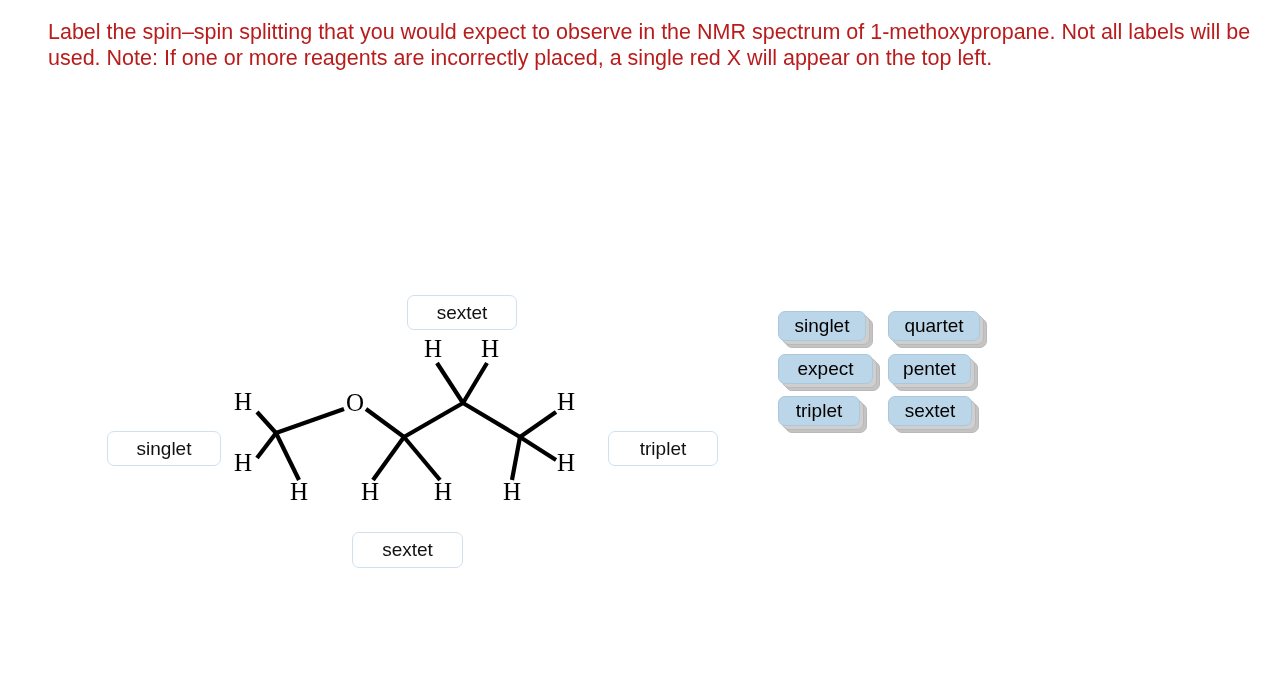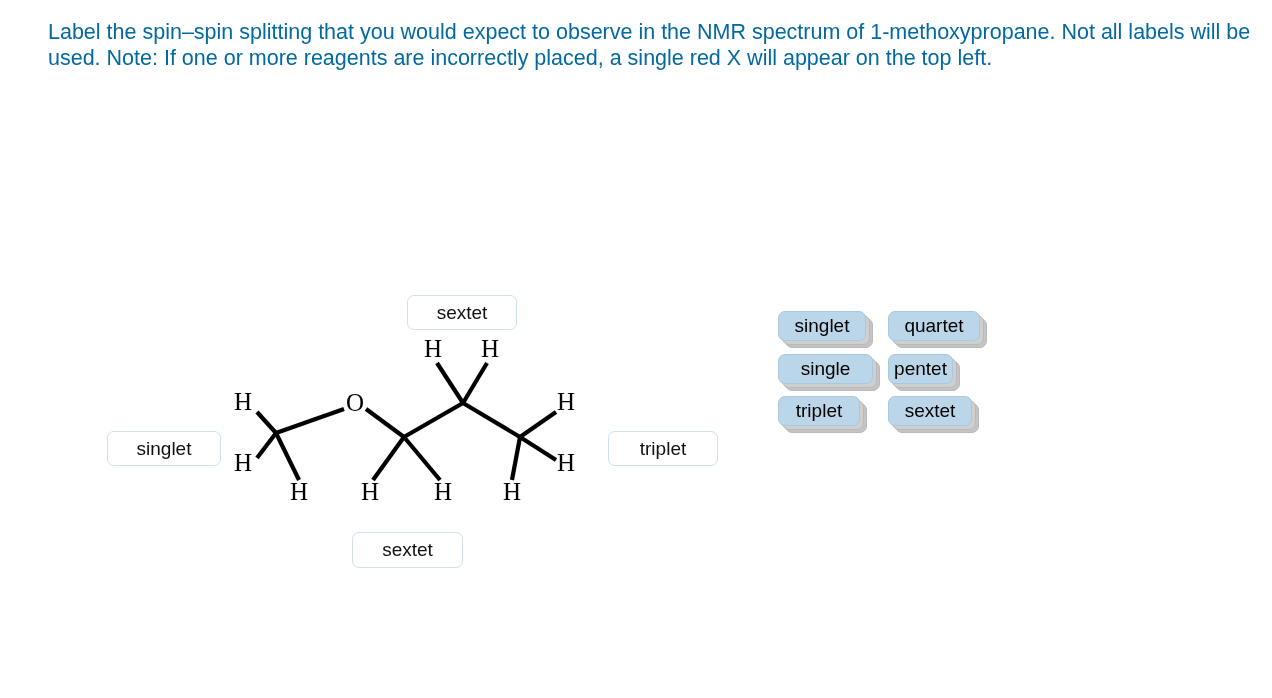--- a/index.html
+++ b/index.html
@@ -17,21 +17,21 @@
   }
 
   
   #prompt {
     position: absolute;
     left: 48px;
     top: 20px;
     width: 1205px;
     font-size: 21.5px;
     line-height: 25.5px;
-    color: #0369a1;
+    color: #b91c1c;
     font-family: "Liberation Sans", sans-serif;
   }
 
   
   #workspace {
     position: absolute;
     left: 0;
     top: 0;
     width: 1272px;
     height: 698px;
@@ -185,24 +185,24 @@
         <div class="stack s2"></div>
         <div class="stack s1"></div>
         <div class="chip">
           <span>quartet</span>
         </div>
       </div>
       <div class="chip-wrap" style="left: 778px; top: 354px; width: 95px;">
         <div class="stack s2"></div>
         <div class="stack s1"></div>
         <div class="chip">
-          <span>single</span>
-        </div>
-      </div>
-      <div class="chip-wrap" style="left: 888px; top: 354px; width: 65px;">
+          <span>expect</span>
+        </div>
+      </div>
+      <div class="chip-wrap" style="left: 888px; top: 354px; width: 83px;">
         <div class="stack s2"></div>
         <div class="stack s1"></div>
         <div class="chip">
           <span>pentet</span>
         </div>
       </div>
       <div class="chip-wrap" style="left: 778px; top: 396px; width: 82px;">
         <div class="stack s2"></div>
         <div class="stack s1"></div>
         <div class="chip">

